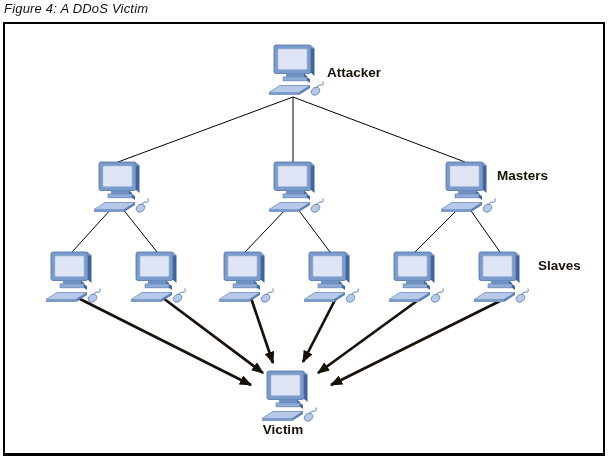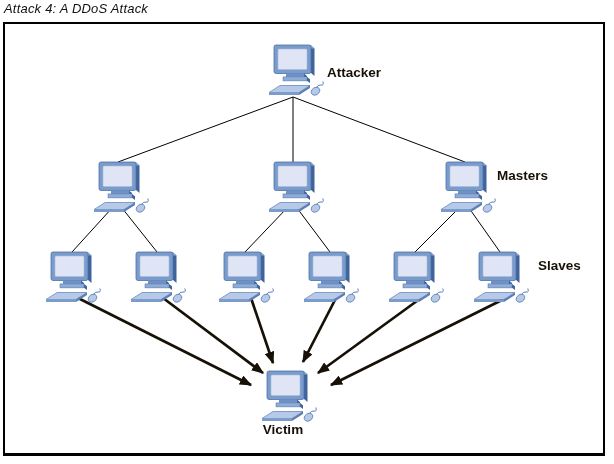--- a/index.html
+++ b/index.html
@@ -10,21 +10,21 @@
   .frame{position:absolute;left:3px;top:22px;width:602px;height:434px;
          border:2px solid #000;border-bottom-width:3px;box-sizing:border-box;}
   svg.topo{position:absolute;left:0;top:0;}
   .node-label{font-family:"Liberation Sans",sans-serif;font-weight:bold;font-size:13.5px;}
 </style>
 </head>
 <body>
 
 <div class="page">
 
-  <div class="caption">Attack 4: A DDoS Attack</div>
+  <div class="caption">Figure 4: A DDoS Victim</div>
 
   <div class="frame"></div>
 
   <svg class="topo" width="614" height="464" viewBox="0 0 614 464">
     <defs>
 
       <g id="pc">
 
         <path d="M43.5,2 L47.5,5.5 L47.5,33 L43.5,29.5 Z" fill="#3f639b"></path>
         <path d="M9,2 L43.5,2 L47.5,5.5 L13,5.5 Z" fill="#8fabd6"></path>

